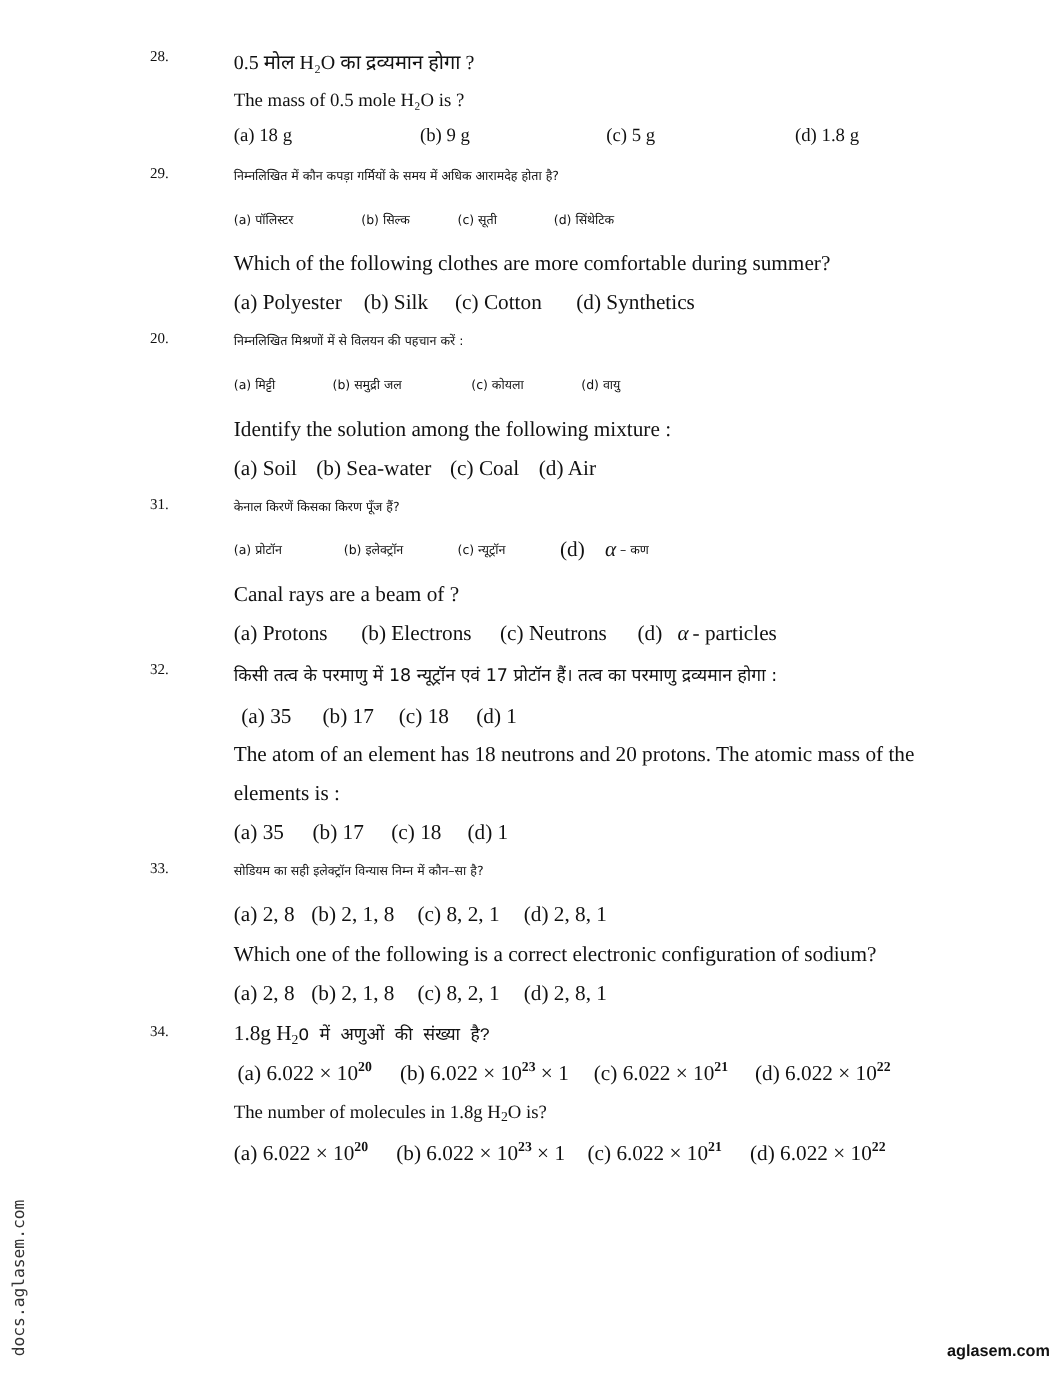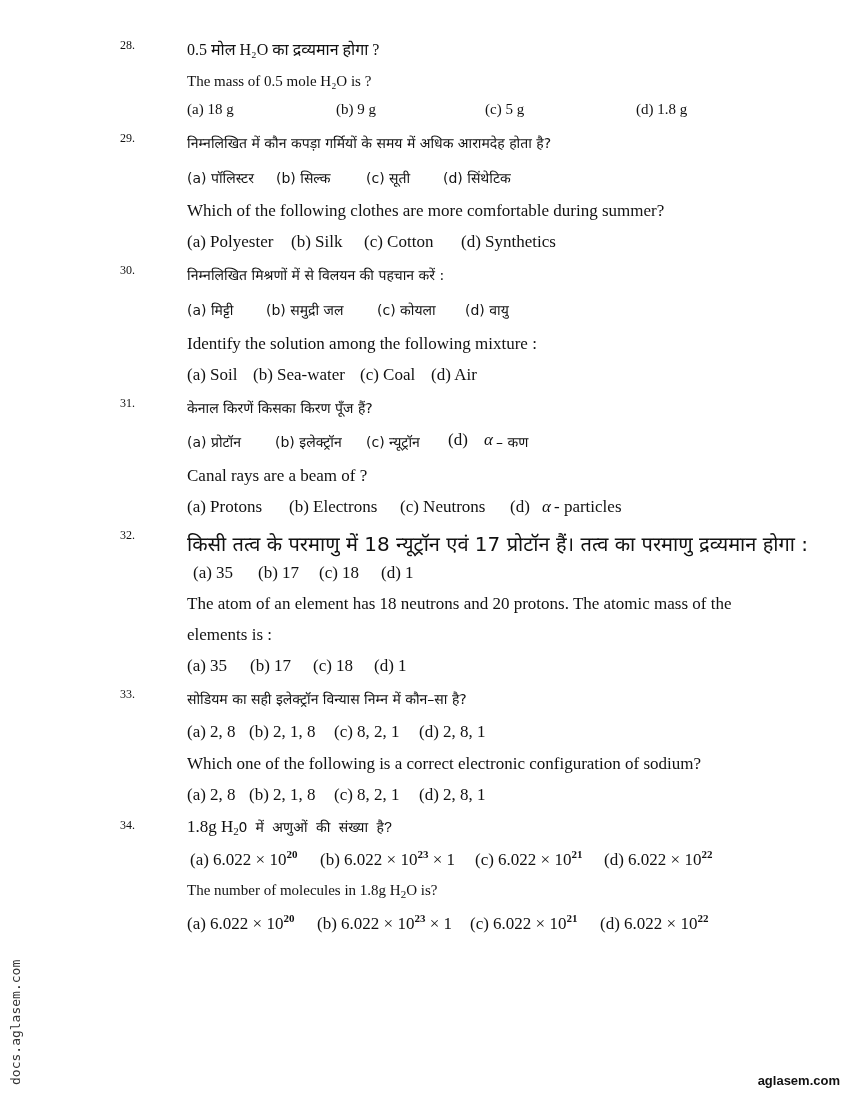--- a/index.html
+++ b/index.html
@@ -3,21 +3,21 @@
   <meta charset="utf-8">
   <style>
     html, body { margin: 0; padding: 0; }
     body {
       width: 850px; height: 1100px; background: #ffffff; position: relative; overflow: hidden;
       font-family: "Liberation Serif", "DejaVu Serif", serif; color: #111;
     }
     .q { position: absolute; left: 0; width: 850px; }
     .num { position: absolute; left: 120px; font-size: 12px; }
     .line { position: absolute; left: 187px; white-space: nowrap; font-size: 17px; }
-    .line.hi { font-family: "DejaVu Sans", sans-serif; font-size: 14px; }
+    .line.hi { font-family: "DejaVu Sans", sans-serif; font-size: 10px; }
     .line.small { font-size: 15px; }
     .alpha { font-style: italic; }
     sub { font-size: 11px; vertical-align: -3px; }
     sup { font-size: 11px; font-weight: bold; vertical-align: 7px; }
     .watermark-side {
       position: absolute; left: 8px; top: 1085px;
       transform-origin: left top; transform: rotate(-90deg);
       font-family: "DejaVu Sans Mono", "Liberation Mono", monospace; font-size: 13px; color: #333;
       white-space: nowrap;
     }
@@ -36,32 +36,32 @@
   <span class="line small" style="top:101px;left:187px">(a) 18 g</span>
   <span class="line small" style="top:101px;left:336px">(b) 9 g</span>
   <span class="line small" style="top:101px;left:485px">(c) 5 g</span>
   <span class="line small" style="top:101px;left:636px">(d) 1.8 g</span>
 </div>
 
 <div class="q">
   <span class="num" style="top:131px">29.</span>
   <span class="line hi" style="top:133px">निम्नलिखित में कौन कपड़ा गर्मियों के समय में अधिक आरामदेह होता है?</span>
   <span class="line hi" style="top:168px;left:187px">(a) पॉलिस्टर</span>
-  <span class="line hi" style="top:168px;left:276px">(b) सिल्क</span>
+  <span class="line hi" style="top:168px;left:289px">(b) सिल्क</span>
   <span class="line hi" style="top:168px;left:366px">(c) सूती</span>
   <span class="line hi" style="top:168px;left:443px">(d) सिंथेटिक</span>
   <span class="line" style="top:201px">Which of the following clothes are more comfortable during summer?</span>
   <span class="line" style="top:232px;left:187px">(a) Polyester</span>
   <span class="line" style="top:232px;left:291px">(b) Silk</span>
   <span class="line" style="top:232px;left:364px">(c) Cotton</span>
   <span class="line" style="top:232px;left:461px">(d) Synthetics</span>
 </div>
 
 <div class="q">
-  <span class="num" style="top:263px">30.</span>
+  <span class="num" style="top:263px">20.</span>
   <span class="line hi" style="top:265px">निम्नलिखित मिश्रणों में से विलयन की पहचान करें :</span>
   <span class="line hi" style="top:300px;left:187px">(a) मिट्टी</span>
   <span class="line hi" style="top:300px;left:266px">(b) समुद्री जल</span>
   <span class="line hi" style="top:300px;left:377px">(c) कोयला</span>
   <span class="line hi" style="top:300px;left:465px">(d) वायु</span>
   <span class="line" style="top:334px">Identify the solution among the following mixture :</span>
   <span class="line" style="top:365px;left:187px">(a) Soil</span>
   <span class="line" style="top:365px;left:253px">(b) Sea-water</span>
   <span class="line" style="top:365px;left:360px">(c) Coal</span>
   <span class="line" style="top:365px;left:431px">(d) Air</span>
@@ -80,21 +80,21 @@
   <span class="line" style="top:497px;left:187px">(a) Protons</span>
   <span class="line" style="top:497px;left:289px">(b) Electrons</span>
   <span class="line" style="top:497px;left:400px">(c) Neutrons</span>
   <span class="line" style="top:497px;left:510px">(d)</span>
   <span class="line alpha" style="top:497px;left:542px">α</span>
   <span class="line" style="top:497px;left:554px">- particles</span>
 </div>
 
 <div class="q">
   <span class="num" style="top:528px">32.</span>
-  <span class="line hi" style="top:530px;font-size:20px">किसी तत्व के परमाणु में 18 न्यूट्रॉन एवं 17 प्रोटॉन हैं। तत्व का परमाणु द्रव्यमान होगा :</span>
+  <span class="line hi" style="top:530px;font-size:14px">किसी तत्व के परमाणु में 18 न्यूट्रॉन एवं 17 प्रोटॉन हैं। तत्व का परमाणु द्रव्यमान होगा :</span>
   <span class="line" style="top:563px;left:193px">(a) 35</span>
   <span class="line" style="top:563px;left:258px">(b) 17</span>
   <span class="line" style="top:563px;left:319px">(c) 18</span>
   <span class="line" style="top:563px;left:381px">(d) 1</span>
   <span class="line" style="top:594px">The atom of an element has 18 neutrons and 20 protons. The atomic mass of the</span>
   <span class="line" style="top:625px">elements is :</span>
   <span class="line" style="top:656px;left:187px">(a) 35</span>
   <span class="line" style="top:656px;left:250px">(b) 17</span>
   <span class="line" style="top:656px;left:313px">(c) 18</span>
   <span class="line" style="top:656px;left:374px">(d) 1</span>

